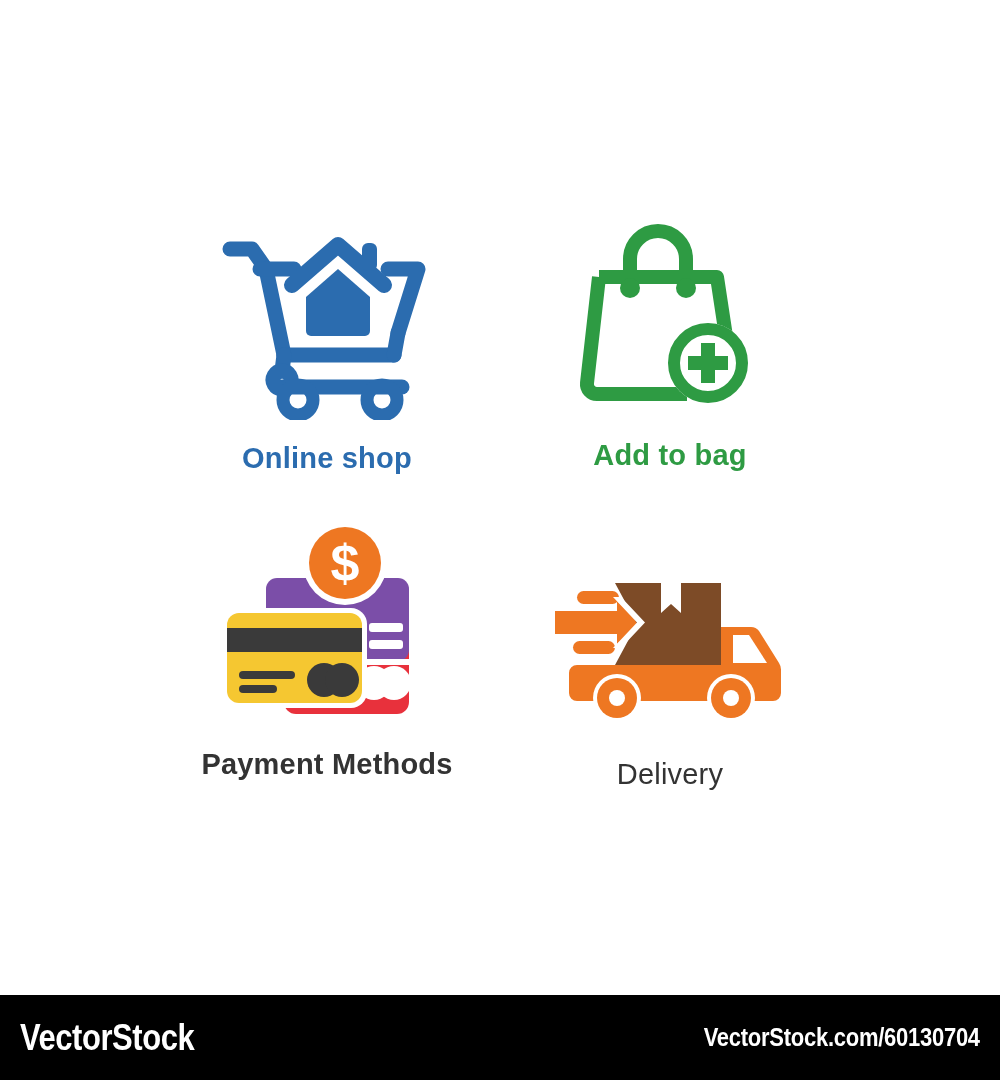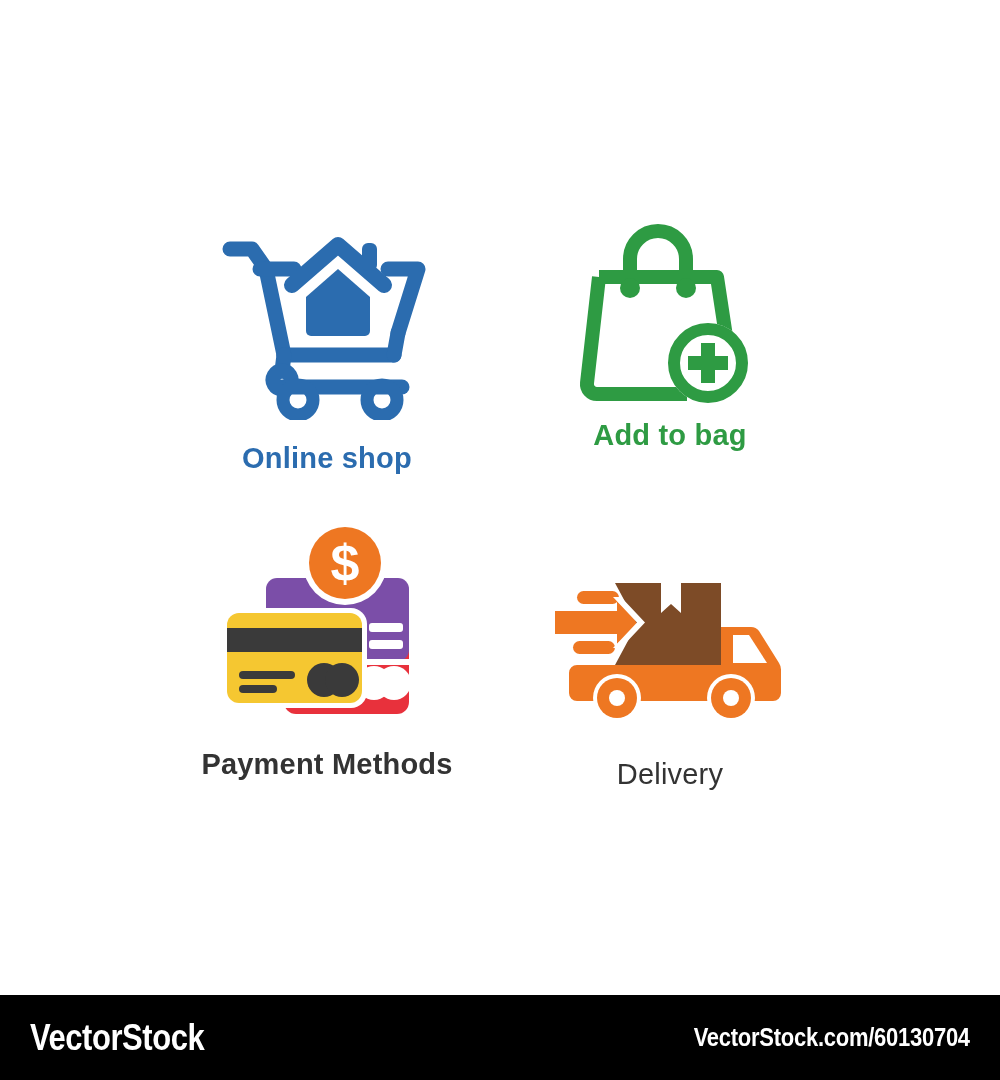--- a/index.html
+++ b/index.html
@@ -39,37 +39,37 @@
     white-space: nowrap;
     text-align: center;
   }
   
   #cell-online-shop { left: 152px; top: 235px; width: 350px; }
   #cell-add-to-bag  { left: 500px; top: 215px; width: 340px; }
   #cell-payment     { left: 152px; top: 520px; width: 350px; }
   #cell-delivery    { left: 500px; top: 575px; width: 340px; }
 
   #cell-online-shop .icon-label { margin-top: 18px; color: #2B6CAF; }
-  #cell-add-to-bag  .icon-label { color: #2E9B43; }
+  #cell-add-to-bag  .icon-label { margin-top: 20px; color: #2E9B43; }
   #cell-payment     .icon-label { margin-top: 24px; color: #333333; font-weight: bold; }
   #cell-delivery    .icon-label { margin-top: 24px; color: #333333; font-weight: normal; }
 
   
   #footer-bar {
     position: absolute;
     left: 0;
     top: 995px;
     width: 1000px;
     height: 85px;
     background: #000000;
     display: flex;
     align-items: center;
     justify-content: space-between;
     box-sizing: border-box;
-    padding: 0 30px;
+    padding: 0 20px;
   }
   #footer-brand {
     color: #ffffff;
     font-family: "Liberation Sans", sans-serif;
     font-weight: bold;
     font-size: 36px;
     letter-spacing: -0.5px;
     transform: scaleX(0.86);
     transform-origin: left center;
   }

